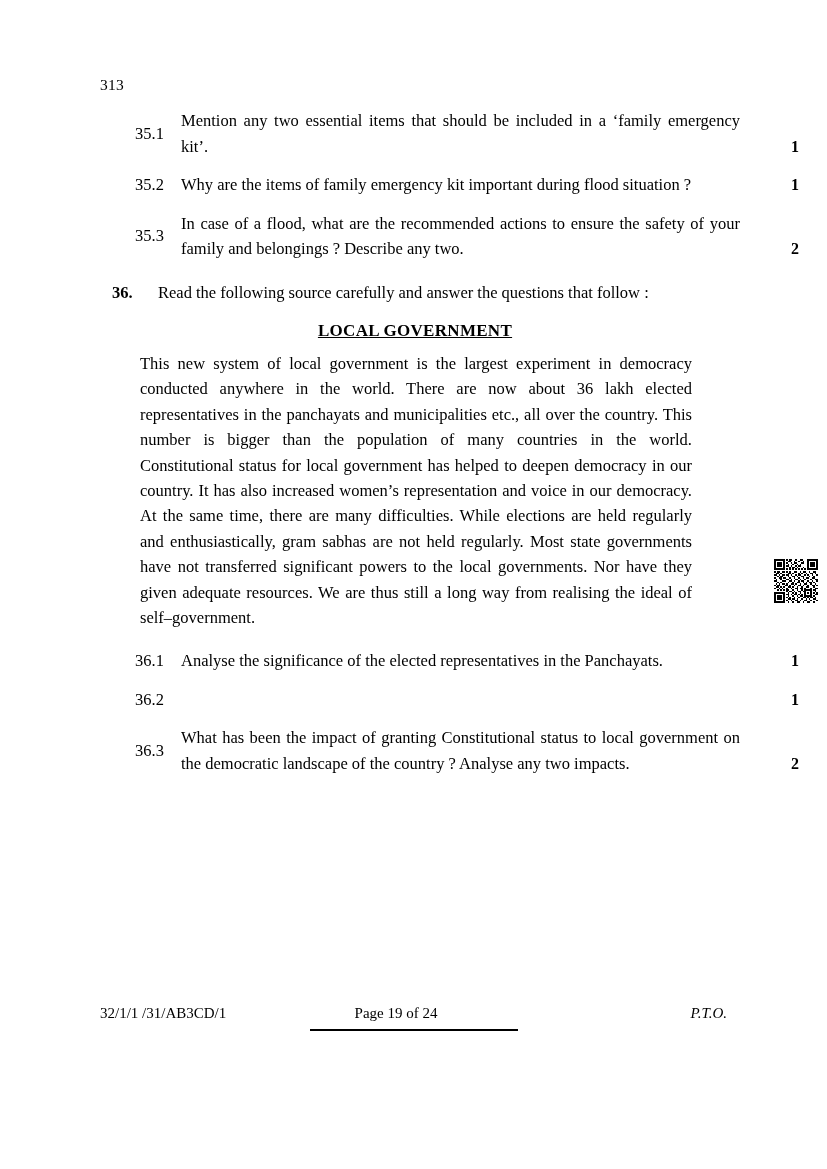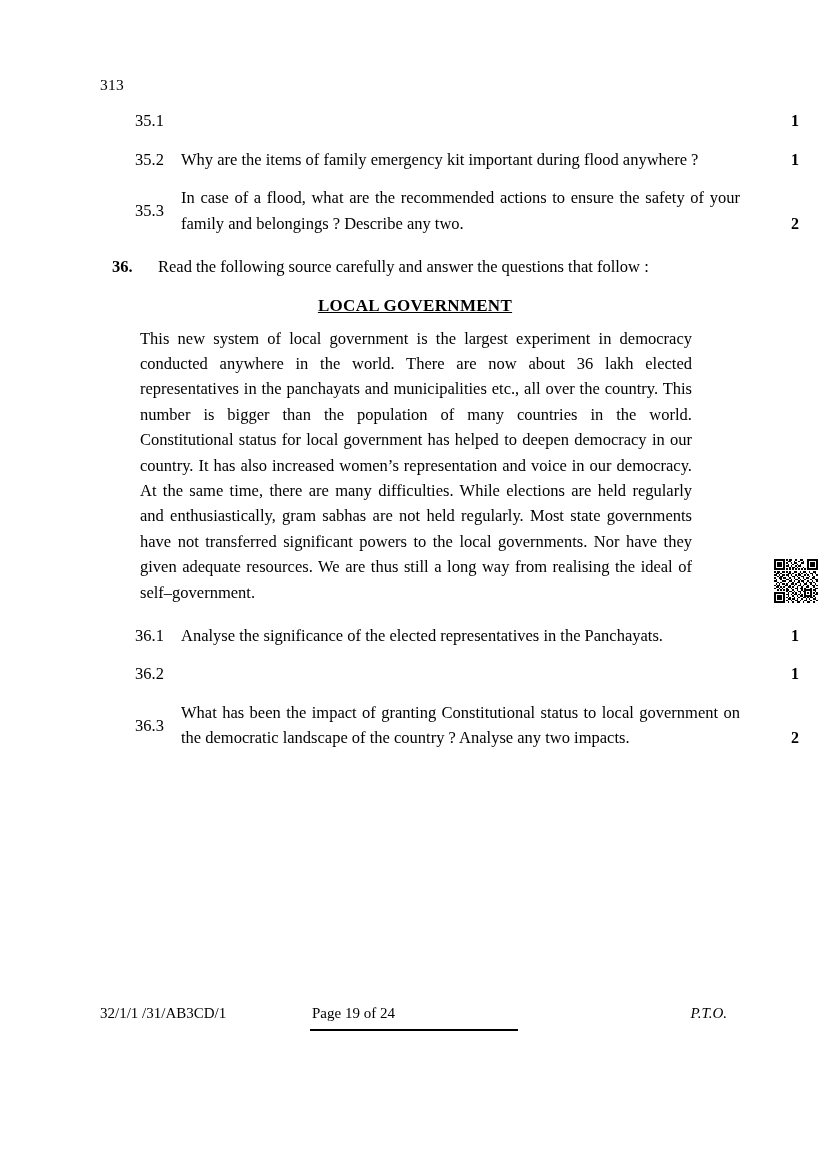--- a/index.html
+++ b/index.html
@@ -128,24 +128,24 @@
     font-size: 15px;
   }
   .footer-code {
     position: absolute;
     left: 0;
     top: 0;
     white-space: nowrap;
   }
   .footer-page {
     position: absolute;
-    left: 212px;
+    left: 192px;
     top: 0;
     width: 208px;
-    text-align: left;
+    text-align: center;
   }
   .footer-page-rule {
     position: absolute;
     left: 210px;
     top: 24px;
     width: 208px;
     height: 1.6px;
     background: #000;
   }
   .footer-pto {
@@ -161,26 +161,27 @@
 <body>
 
 <div class="page">
 
   <div class="page-marker">313</div>
 
   <div class="content">
 
     <div class="qblock">
       <div class="qnum sub">35.1</div>
+      <div class="qbody">Mention any two essential items that should be included in a ‘family emergency kit’.</div>
       <div class="marks">1</div>
     </div>
 
     <div class="qblock">
       <div class="qnum sub">35.2</div>
-      <div class="qbody">Why are the items of family emergency kit important during flood anywhere ?</div>
+      <div class="qbody">Why are the items of family emergency kit important during flood situation ?</div>
       <div class="marks">1</div>
     </div>
 
     <div class="qblock">
       <div class="qnum sub">35.3</div>
       <div class="qbody">In case of a flood, what are the recommended actions to ensure the safety of your family and belongings ? Describe any two.</div>
       <div class="marks">2</div>
     </div>
 
     <div class="qblock gap-before-36">

